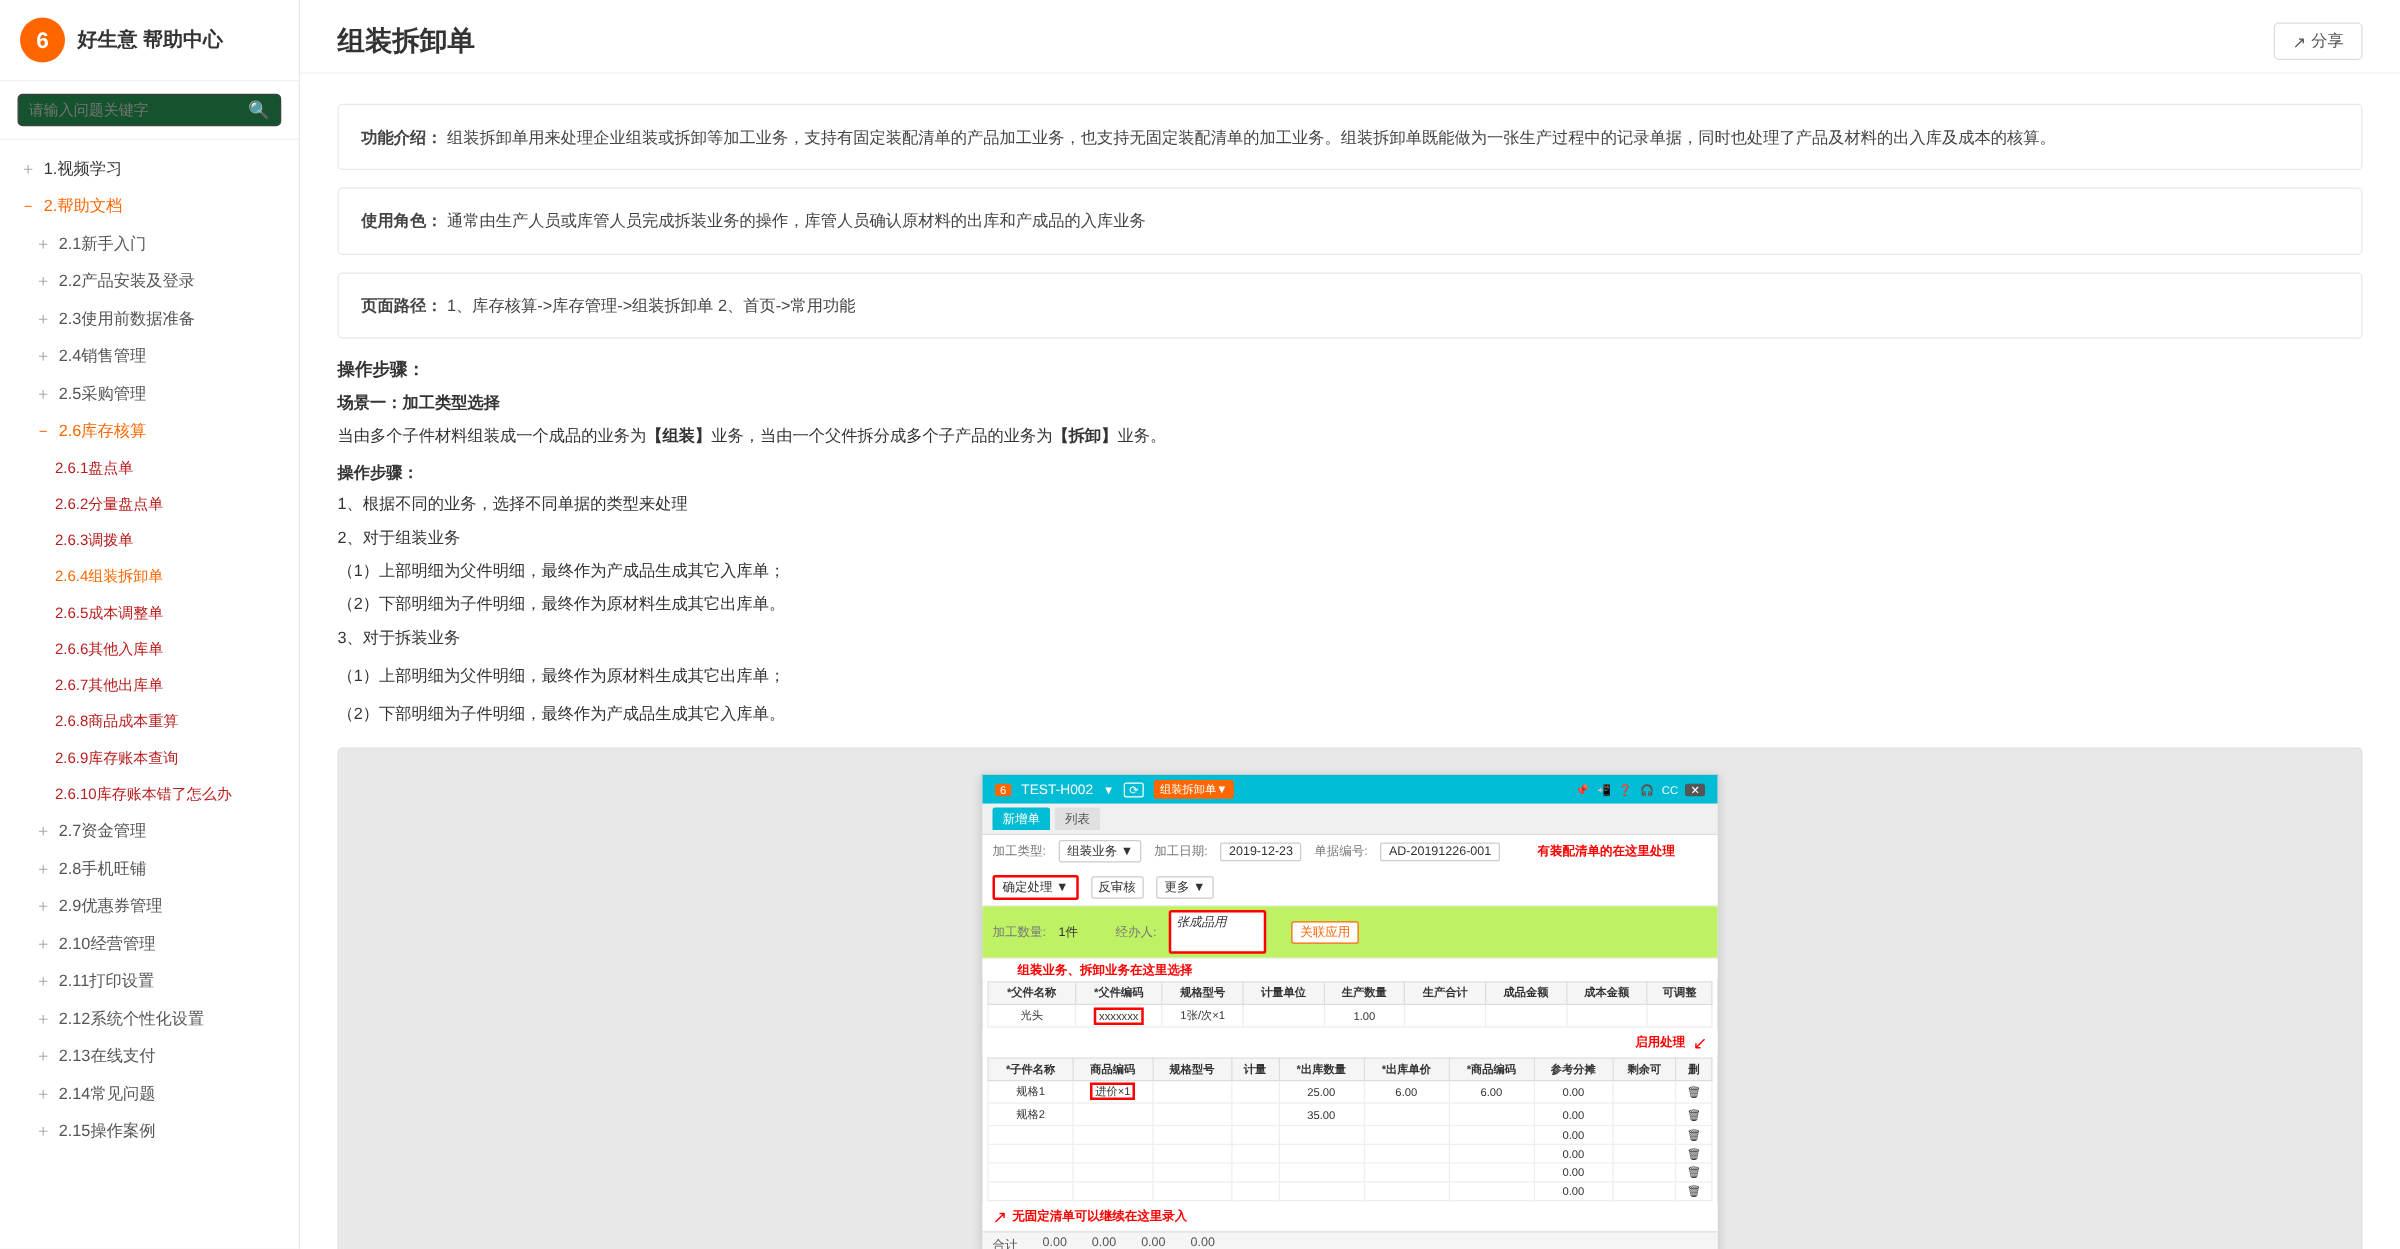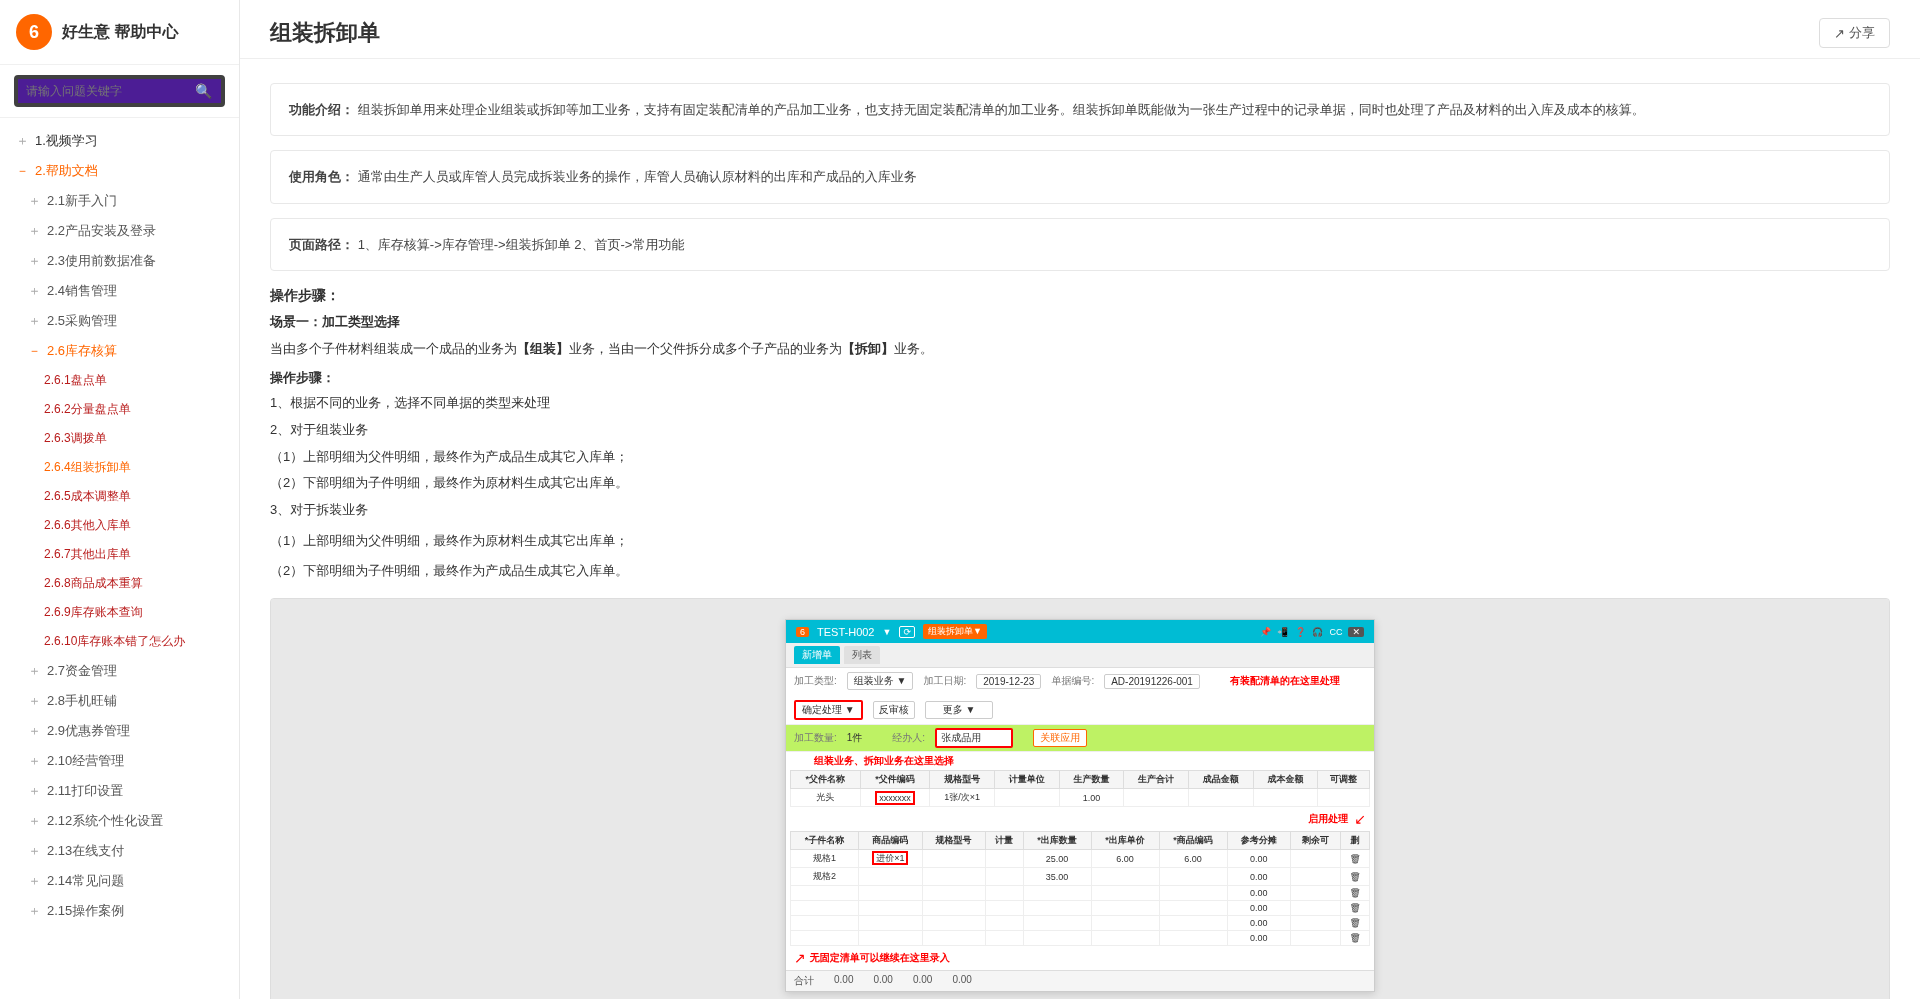--- a/index.html
+++ b/index.html
@@ -32,22 +32,22 @@
     }
     #logo-text {
       font-size: 16px; font-weight: bold; color: #333;
     }
     #search-area {
       padding: 10px 14px;
       border-bottom: 1px solid #f0f0f0;
     }
     #search-box {
       display: flex; align-items: center;
-      border: 4px solid #404040; border-radius: 4px;
-      background: #4c1d95; padding: 4px 8px;
+      border: 1px solid #404040; border-radius: 4px;
+      background: #14532d; padding: 4px 8px;
     }
     #search-box input {
       border: none; outline: none; flex: 1; font-size: 12px; color: #999; background: transparent;
     }
     #search-box .search-icon-wrap { color: #999; font-size: 14px; cursor: pointer; }
 
     #nav-tree {
       flex: 1; overflow-y: auto; padding: 8px 0;
     }
     .nav-item {
@@ -317,28 +317,28 @@
             <span style="font-size:10px;color:#777;">加工类型:</span>
             <span style="border:1px solid #ccc;border-radius:2px;padding:1px 6px;font-size:10px;background:#fff;">组装业务 ▼</span>
             <span style="font-size:10px;color:#777;">加工日期:</span>
             <span style="border:1px solid #ccc;border-radius:2px;padding:1px 6px;font-size:10px;background:#fff;">2019-12-23</span>
             <span style="font-size:10px;color:#777;">单据编号:</span>
             <span style="border:1px solid #ccc;border-radius:2px;padding:1px 6px;font-size:10px;background:#fff;">AD-20191226-001</span>
 
             <span style="color:#f00;font-size:10px;font-weight:bold;margin-left:20px;">有装配清单的在这里处理</span>
             <span style="border:2px solid #f00;border-radius:2px;padding:1px 6px;font-size:10px;background:#fff;color:#333;">确定处理 ▼</span>
             <span style="border:1px solid #ccc;border-radius:2px;padding:1px 5px;font-size:10px;background:#fff;">反审核</span>
-            <span style="border:1px solid #ccc;border-radius:2px;padding:1px 17px;font-size:10px;background:#fff;">更多 ▼</span>
+            <span style="border:1px solid #ccc;border-radius:2px;padding:1px 6px;font-size:10px;background:#fff;">更多 ▼</span>
           </div>
 
           <div style="background:#bef264;padding:3px 8px;border-bottom:1px solid #eee;display:flex;align-items:center;gap:10px;">
             <span style="font-size:10px;color:#777;">加工数量:</span>
             <span style="font-size:10px;">1件</span>
             <span style="font-size:10px;color:#777;margin-left:20px;">经办人:</span>
-            <span style="border:2px solid #f00;border-radius:2px;padding:1px 30px 1px 4px;font-size:10px;background:#fff;">张成品用</span>
+            <span style="border:2px solid #f00;border-radius:2px;padding:1px 30px 16px 4px;font-size:10px;background:#fff;font-style:italic;">张成品用</span>
             <span style="border:1px solid #f60;border-radius:2px;padding:1px 6px;font-size:10px;background:#fff;color:#f60;margin-left:10px;">关联应用</span>
           </div>
 
           <div style="position:relative;background:#fff;padding:2px 8px 0 8px;">
             <span style="color:#f00;font-size:10px;font-weight:bold;margin-left:20px;">组装业务、拆卸业务在这里选择</span>
           </div>
 
           <div style="padding:2px 4px;">
             <table class="fake-table">
               <thead>

